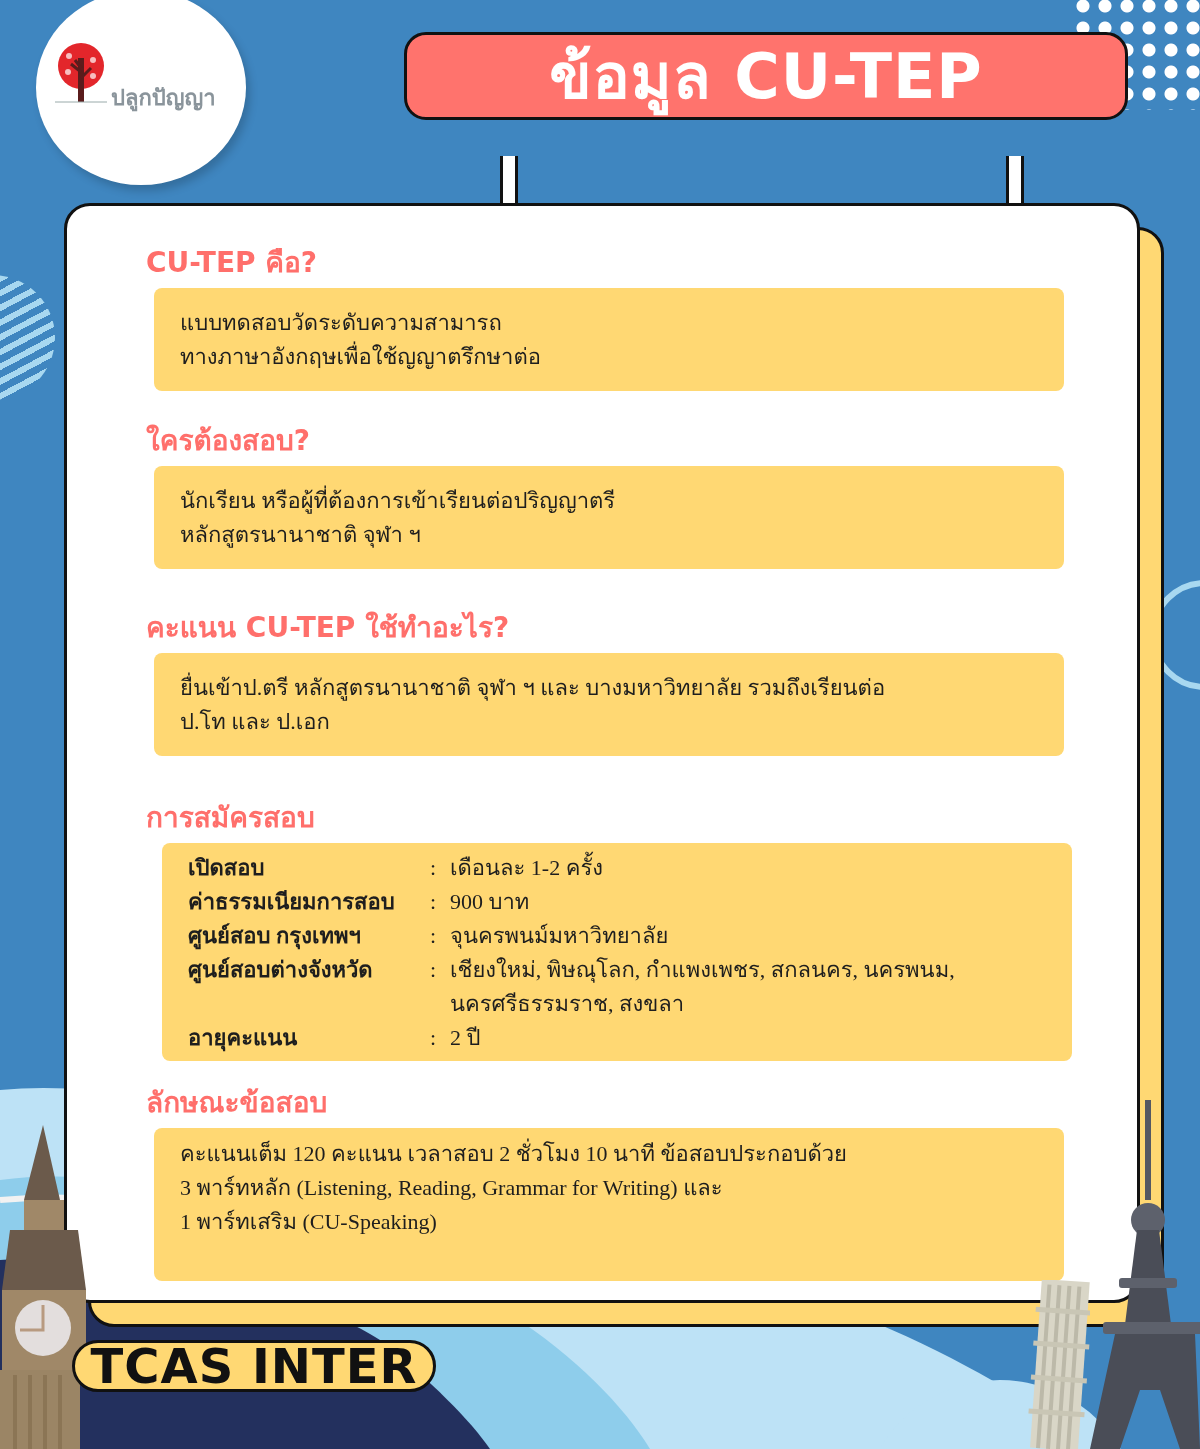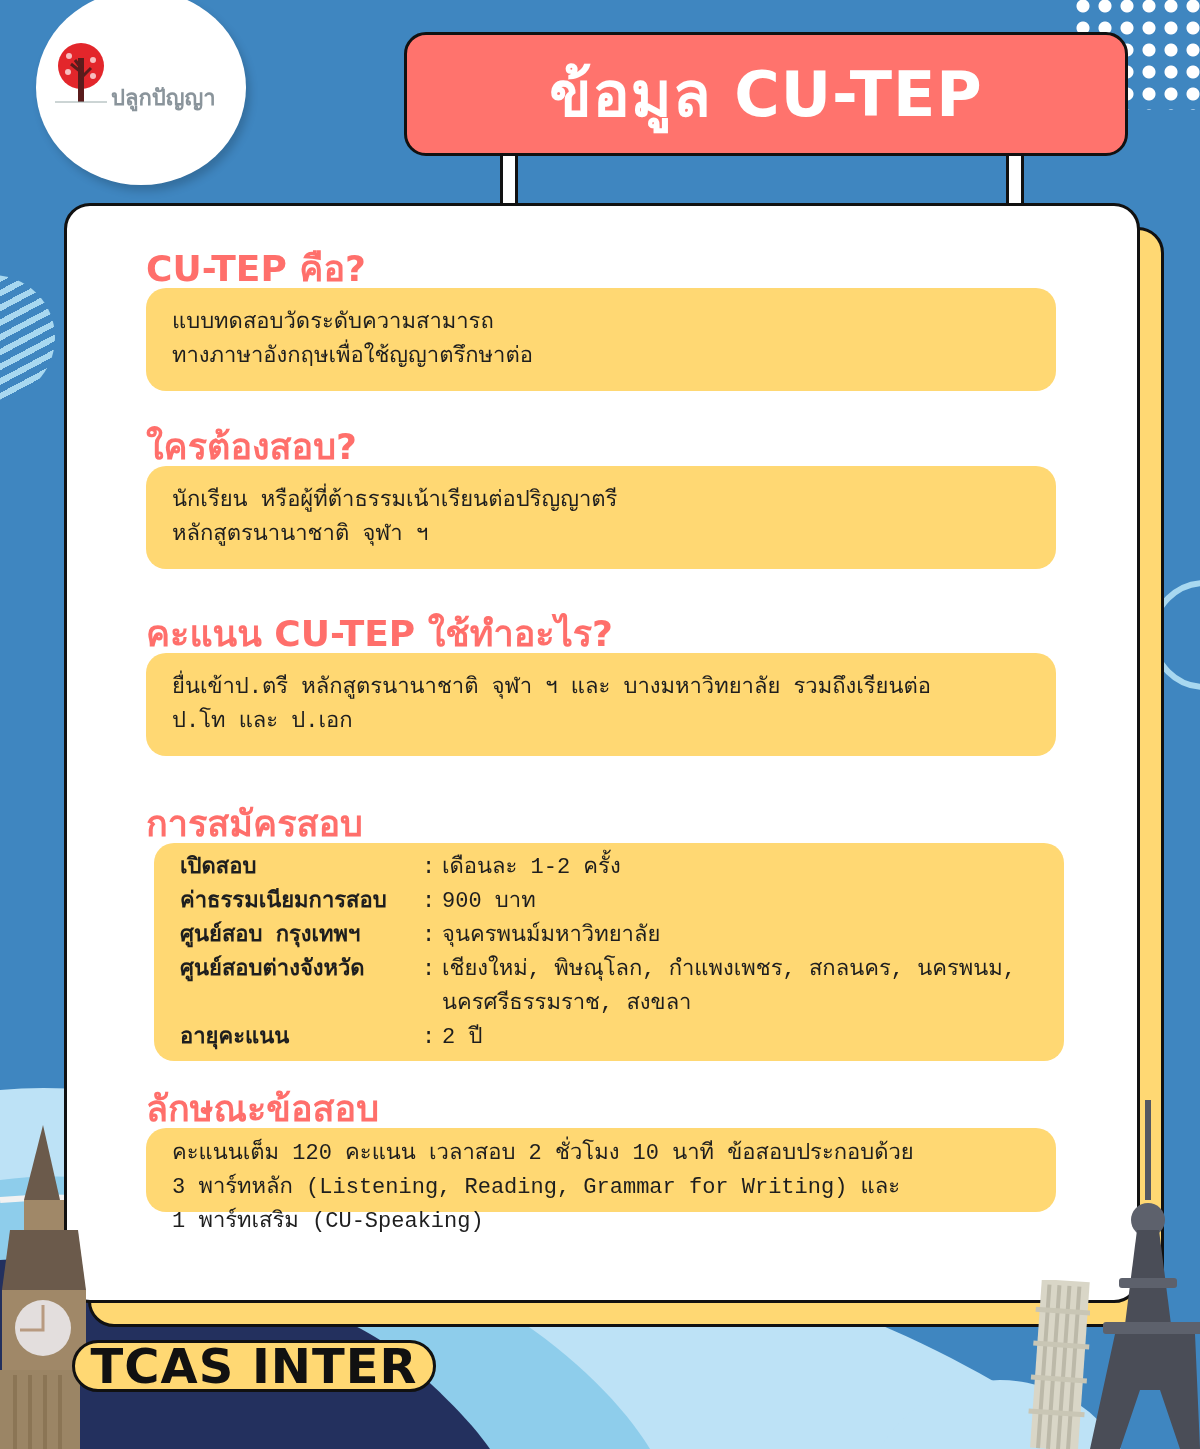--- a/index.html
+++ b/index.html
@@ -25,21 +25,21 @@
     left: 110px; top: 48px; font-size: 30px; font-weight: bold; color: #ffffff;
     letter-spacing: -1px; font-family: "DejaVu Sans", sans-serif;
   }
   .logo-sub {
     left: 111px; top: 80px; font-size: 22px; color: #8a949b; font-weight: bold;
     font-family: "DejaVu Sans", sans-serif;
   }
 
   
   .sign {
-    left: 404px; top: 32px; width: 724px; height: 124px;
+    left: 404px; top: 32px; width: 724px; height: 88px;
     background: #ff736d; border: 3px solid #111; border-radius: 22px;
     display: flex; align-items: center; justify-content: center;
   }
   .sign-title {
     color: #fff; font-size: 62px; font-weight: bold; letter-spacing: 1px;
     font-family: "DejaVu Sans", sans-serif;
   }
   .sign-post { top: 156px; width: 18px; height: 50px; background: #fff; border: 3px solid #111; border-top: none; }
 
   
@@ -64,27 +64,27 @@
   .card-back {
     left: 88px; top: 227px; width: 1076px; height: 1100px;
     background: #ffd873; border: 3px solid #111; border-radius: 26px;
   }
   .card {
     left: 64px; top: 203px; width: 1076px; height: 1100px;
     background: #fff; border: 3px solid #111; border-radius: 26px;
   }
 
   .heading {
-    position: absolute; left: 146px; color: #ff6f6b; font-size: 36px; font-weight: bold;
+    position: absolute; left: 146px; color: #ff6f6b; font-size: 28px; font-weight: bold;
     font-family: "DejaVu Sans", sans-serif;
   }
   .box {
-    position: absolute; left: 146px; width: 910px; background: #ffd873; border-radius: 20px;
+    position: absolute; left: 154px; width: 910px; background: #ffd873; border-radius: 8px;
     padding: 18px 26px; font-size: 22px; line-height: 34px; color: #1e1e1e;
-    font-family: Liberation Mono, monospace;
+    font-family: Liberation Serif, serif;
   }
   .box p { white-space: nowrap; }
 
   .info-row { display: flex; line-height: 34px; }
   .info-label { width: 242px; font-weight: bold; white-space: nowrap; }
   .info-colon { width: 20px; }
   .info-value { flex: 1; white-space: nowrap; }
   .info-value .cont { display: block; }
 
   
@@ -135,21 +135,21 @@
 <div class="abs card"></div>
 
 <div class="heading" style="top:240px;">CU-TEP คือ?</div>
 <div class="box" style="top:288px; height:103px;">
   <p>แบบทดสอบวัดระดับความสามารถ</p>
   <p>ทางภาษาอังกฤษเพื่อใช้ญญาตรึกษาต่อ</p>
 </div>
 
 <div class="heading" style="top:418px;">ใครต้องสอบ?</div>
 <div class="box" style="top:466px; height:103px;">
-  <p>นักเรียน หรือผู้ที่ต้าธรรมเน้าเรียนต่อปริญญาตรี</p>
+  <p>นักเรียน หรือผู้ที่ต้องการเข้าเรียนต่อปริญญาตรี</p>
   <p>หลักสูตรนานาชาติ จุฬา ฯ</p>
 </div>
 
 <div class="heading" style="top:605px;">คะแนน CU-TEP ใช้ทำอะไร?</div>
 <div class="box" style="top:653px; height:103px;">
   <p>ยื่นเข้าป.ตรี หลักสูตรนานาชาติ จุฬา ฯ และ บางมหาวิทยาลัย รวมถึงเรียนต่อ</p>
   <p>ป.โท และ ป.เอก</p>
 </div>
 
 <div class="heading" style="top:795px;">การสมัครสอบ</div>
@@ -178,21 +178,21 @@
     </span>
   </div>
   <div class="info-row">
     <span class="info-label">อายุคะแนน</span>
     <span class="info-colon">:</span>
     <span class="info-value">2 ปี</span>
   </div>
 </div>
 
 <div class="heading" style="top:1080px;">ลักษณะข้อสอบ</div>
-<div class="box" style="top:1128px; height:84px; padding-top:9px;">
+<div class="box" style="top:1128px; height:153px; padding-top:9px;">
   <p>คะแนนเต็ม 120 คะแนน เวลาสอบ 2 ชั่วโมง 10 นาที ข้อสอบประกอบด้วย</p>
   <p>3 พาร์ทหลัก (Listening, Reading, Grammar for Writing) และ</p>
   <p>1 พาร์ทเสริม (CU-Speaking)</p>
 </div>
 
 <svg class="abs" style="left:0; top:1125px;" width="90" height="324" viewBox="0 0 90 324">
   <polygon points="43,0 60,75 24,75" fill="#6b5a4b"></polygon>
   <rect x="24" y="75" width="40" height="30" fill="#a08868"></rect>
   <polygon points="10,105 78,105 86,165 2,165" fill="#6b5a4b"></polygon>
   <rect x="2" y="165" width="84" height="80" fill="#a08868"></rect>

